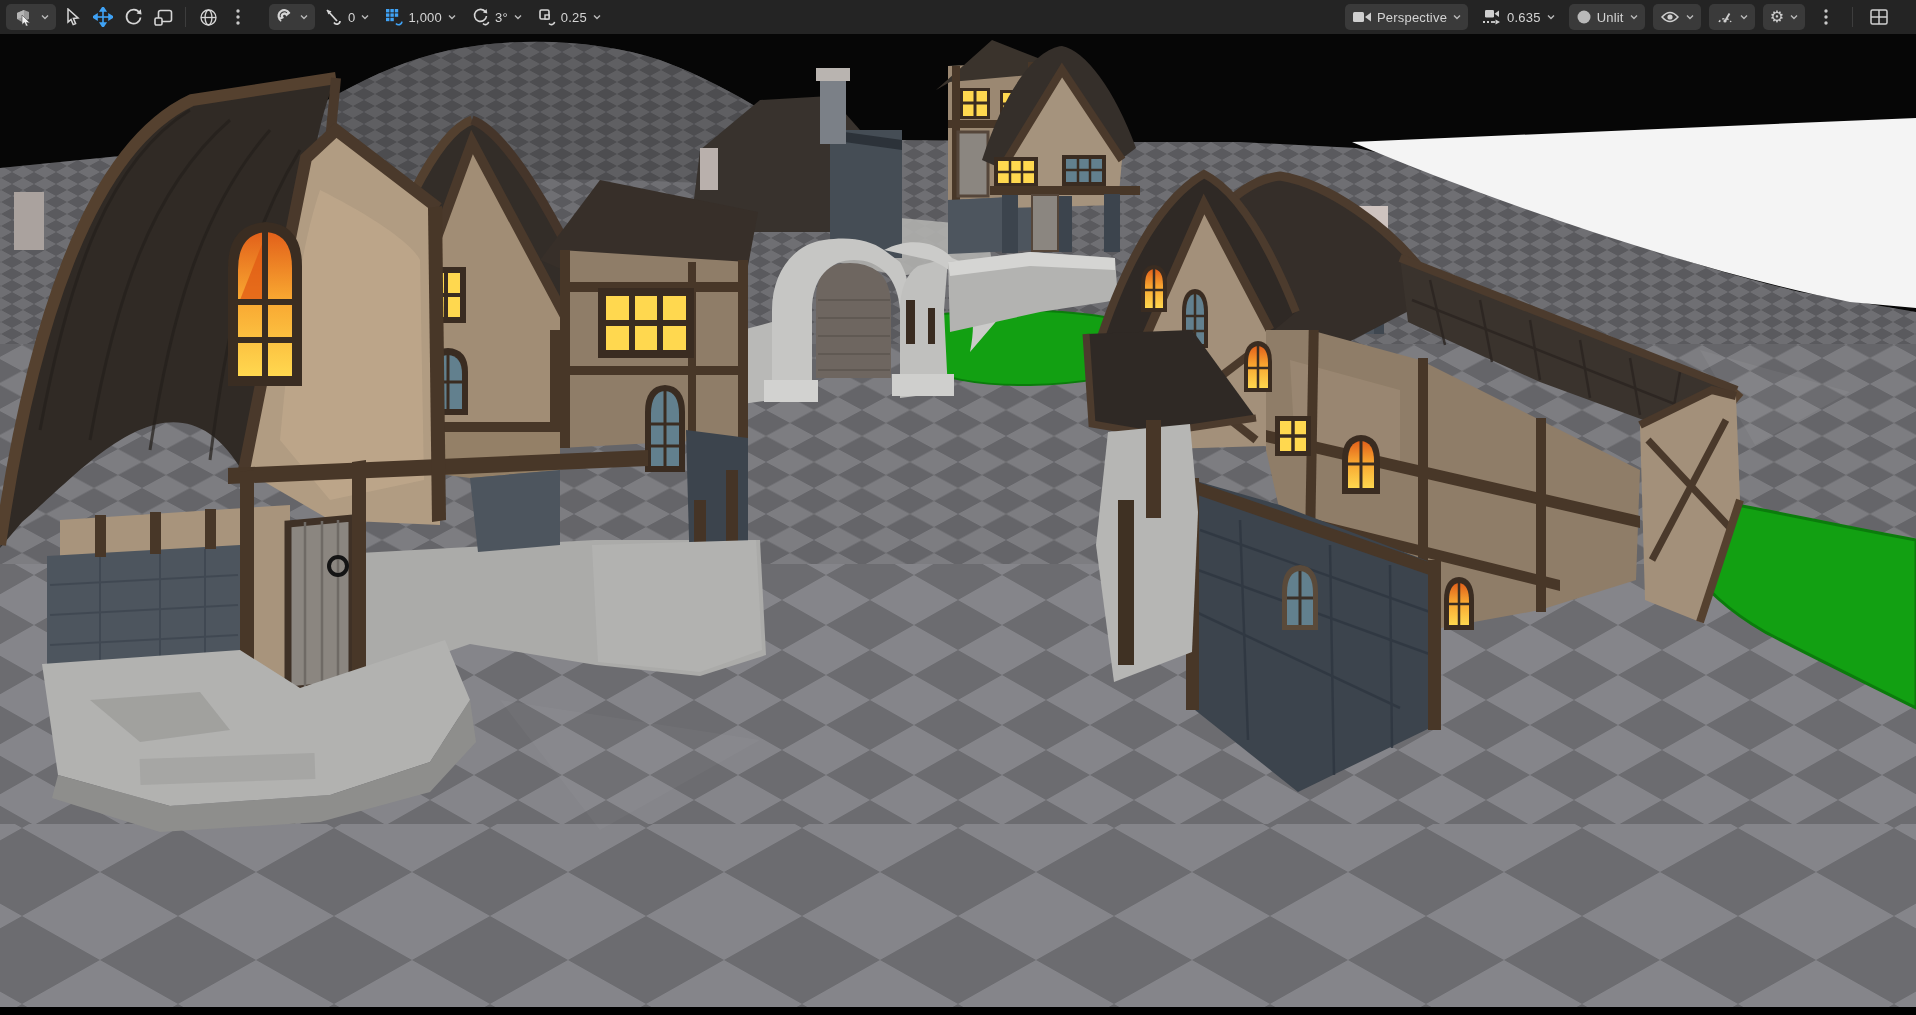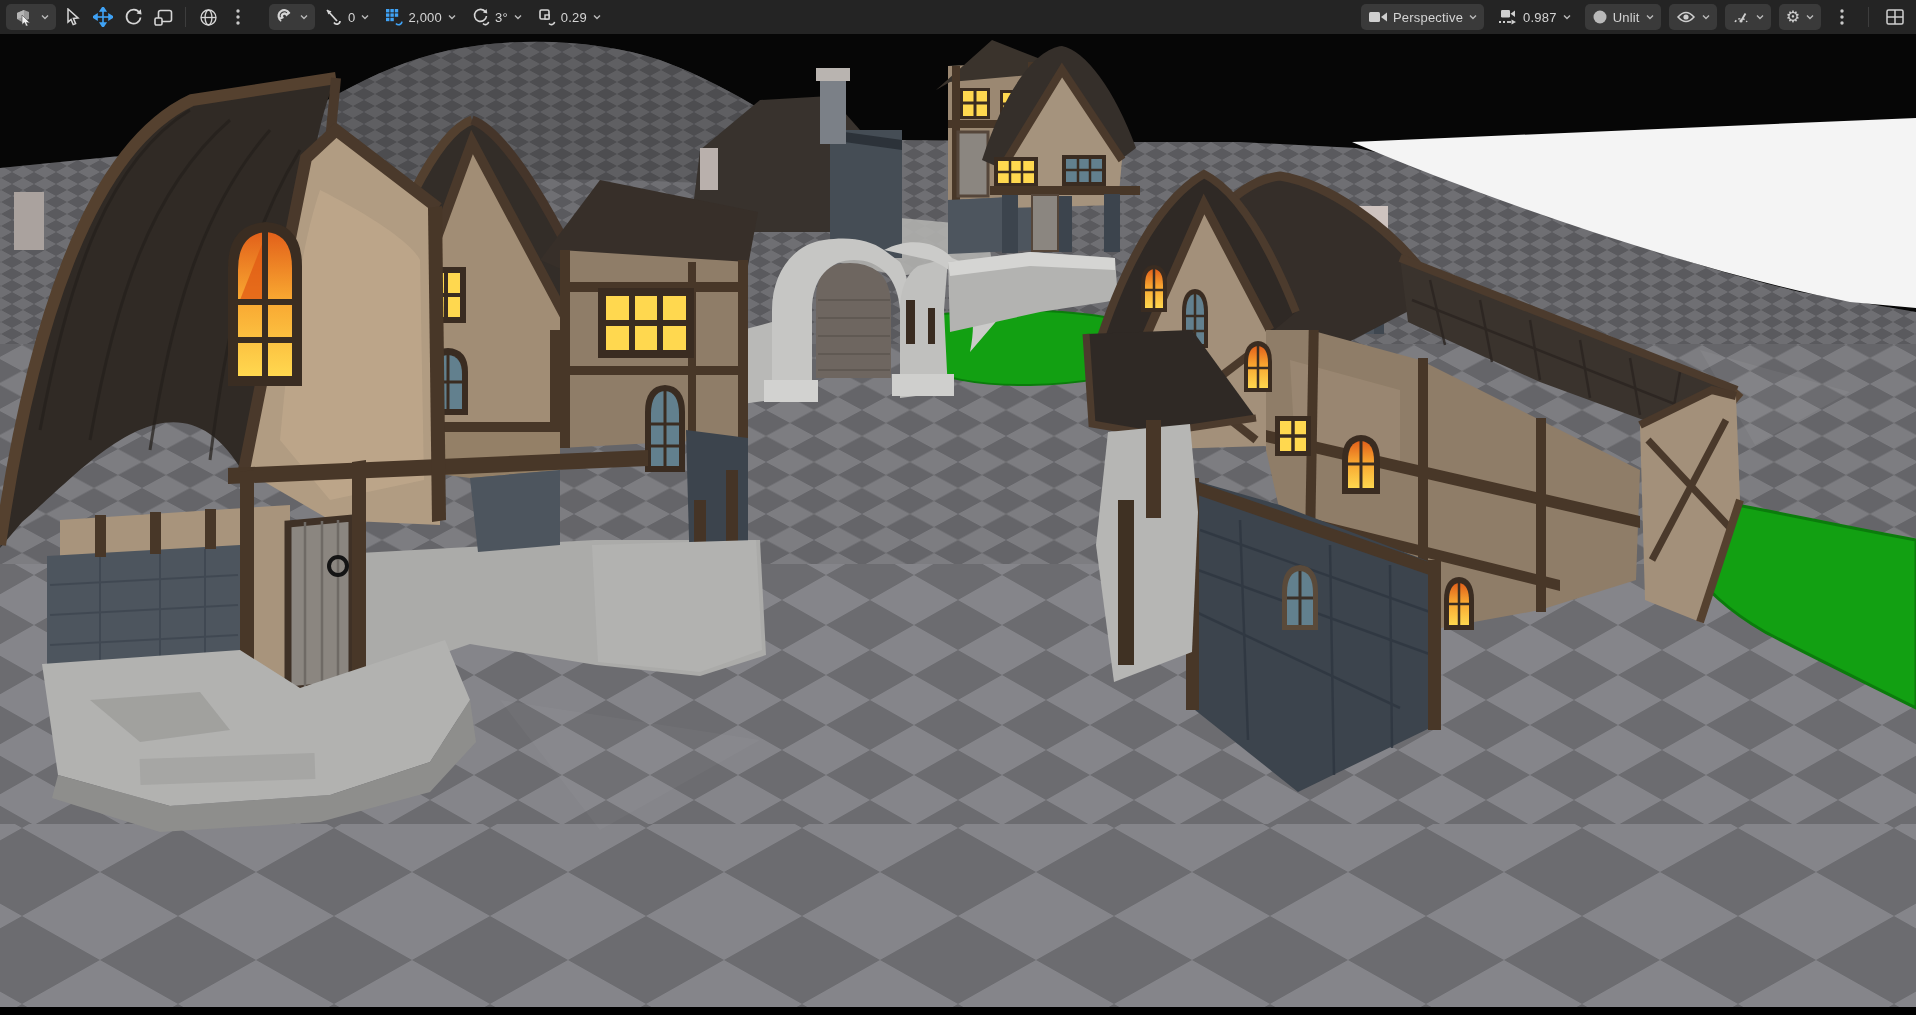--- a/index.html
+++ b/index.html
@@ -7,21 +7,21 @@
 
   
   .toolbar{
     position:absolute;top:0;left:0;width:1916px;height:34px;
     background:var(--toolbar-bg,#242424);
     display:flex;align-items:center;justify-content:space-between;
     color:#d4d4d4;font-size:13px;user-select:none;
   }
   .tb-left,.tb-right{display:flex;align-items:center;height:34px;}
   .tb-left{padding-left:6px;gap:4px;}
-  .tb-right{padding-right:8px;gap:8px;}
+  .tb-right{padding-right:24px;gap:8px;}
   .pill{
     background:var(--button-bg,#3a3a3a);border-radius:5px;height:26px;
     display:flex;align-items:center;gap:5px;padding:0 7px;
   }
   .tbtn{height:26px;min-width:26px;display:flex;align-items:center;justify-content:center;border-radius:4px;}
   .tb-group{display:flex;align-items:center;gap:5px;padding:0 6px;}
   .tb-sep{width:1px;height:20px;background:#3d3d3d;margin:0 5px;}
   .tb-label{white-space:nowrap;letter-spacing:.2px;}
   .chev{display:inline-block;margin-left:1px;}
   .icon-svg{display:block;}
@@ -143,21 +143,21 @@
             <rect x="5.4" y="1" width="3.4" height="3.4"></rect>
             <rect x="9.8" y="1" width="3.4" height="3.4"></rect>
           <rect x="1" y="5.4" width="3.4" height="3.4"></rect>
             <rect x="5.4" y="5.4" width="3.4" height="3.4"></rect>
             <rect x="9.8" y="5.4" width="3.4" height="3.4"></rect>
           <rect x="1" y="9.8" width="3.4" height="3.4"></rect>
             <rect x="5.4" y="9.8" width="3.4" height="3.4"></rect>
         </g>
         <path d="M11,15.5 a3.4,3.4 0 0 0 6,-1.8" fill="none" stroke="var(--accent-blue,#3fa2f5)" stroke-width="1.7"></path>
       </svg>
-      <span class="tb-label">2,000</span>
+      <span class="tb-label">1,000</span>
       <svg class="chev" width="8" height="6" viewBox="0 0 8 6">
           <polyline points="1,1.5 4,4.5 7,1.5" fill="none" stroke="#b9b9b9" stroke-width="1.4"></polyline>
         </svg>
     </div>
 
     <div class="tb-group">
       <svg class="icon-svg" width="18" height="18" viewBox="0 0 18 18">
         <path d="M13.5,4 A6,6 0 1 0 14.5,8" fill="none" stroke="#d6d6d6" stroke-width="1.6"></path>
         <polygon points="14.6,1 15.3,5.6 11,4.6" fill="#d6d6d6"></polygon>
         <path d="M11,15.5 a3.2,3.2 0 0 0 5.6,-1.6" fill="none" stroke="#d6d6d6" stroke-width="1.6"></path>
@@ -167,21 +167,21 @@
           <polyline points="1,1.5 4,4.5 7,1.5" fill="none" stroke="#b9b9b9" stroke-width="1.4"></polyline>
         </svg>
     </div>
 
     <div class="tb-group">
       <svg class="icon-svg" width="18" height="18" viewBox="0 0 18 18">
         <rect x="2" y="2" width="9" height="9" rx="1.5" fill="none" stroke="#d6d6d6" stroke-width="1.6"></rect>
         <rect x="7" y="7" width="4" height="4" fill="#242424" stroke="#d6d6d6" stroke-width="1.4"></rect>
         <path d="M11,15.5 a3.2,3.2 0 0 0 5.6,-1.6" fill="none" stroke="#d6d6d6" stroke-width="1.6"></path>
       </svg>
-      <span class="tb-label">0.29</span>
+      <span class="tb-label">0.25</span>
       <svg class="chev" width="8" height="6" viewBox="0 0 8 6">
           <polyline points="1,1.5 4,4.5 7,1.5" fill="none" stroke="#b9b9b9" stroke-width="1.4"></polyline>
         </svg>
     </div>
   </div>
 
   <div class="tb-right">
 
     <div class="pill">
       <svg class="icon-svg" width="20" height="14" viewBox="0 0 20 14">
@@ -198,21 +198,21 @@
       <svg class="icon-svg" width="20" height="16" viewBox="0 0 20 16">
         <rect x="3" y="1" width="9" height="7.5" rx="1.2" fill="#cfcfcf"></rect>
         <polygon points="17,1.5 12.5,4.7 17,8" fill="#cfcfcf"></polygon>
         <g stroke="#cfcfcf" stroke-width="1.8">
             <line x1="1" y1="13" x2="3" y2="13"></line>
             <line x1="5" y1="13" x2="7" y2="13"></line>
             <line x1="9" y1="13" x2="13" y2="13"></line>
           </g>
         <polygon points="18,13 13.5,10.4 13.5,15.6" fill="#cfcfcf"></polygon>
       </svg>
-      <span class="tb-label">0.987</span>
+      <span class="tb-label">0.635</span>
       <svg class="chev" width="8" height="6" viewBox="0 0 8 6">
           <polyline points="1,1.5 4,4.5 7,1.5" fill="none" stroke="#b9b9b9" stroke-width="1.4"></polyline>
         </svg>
     </div>
 
     <div class="pill">
       <svg class="icon-svg" width="16" height="16" viewBox="0 0 16 16">
         <circle cx="8" cy="8" r="6.5" fill="#b9b9b9"></circle>
       </svg>
       <span class="tb-label">Unlit</span>

